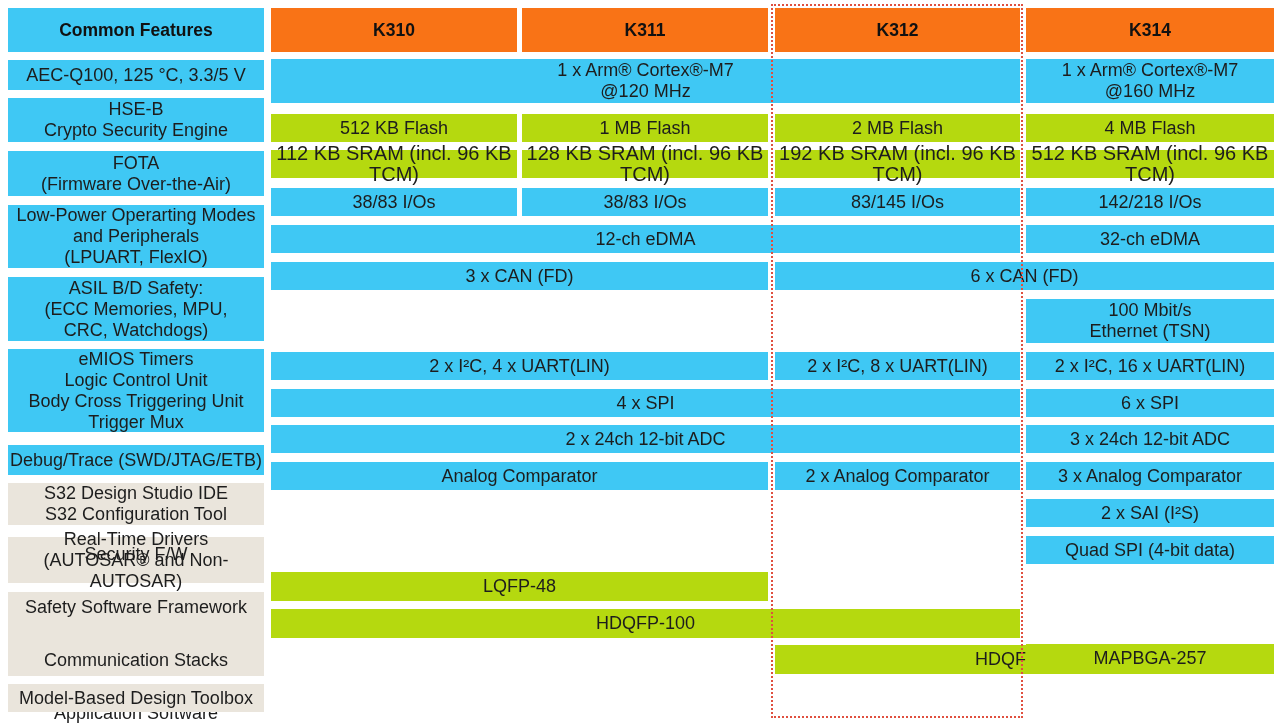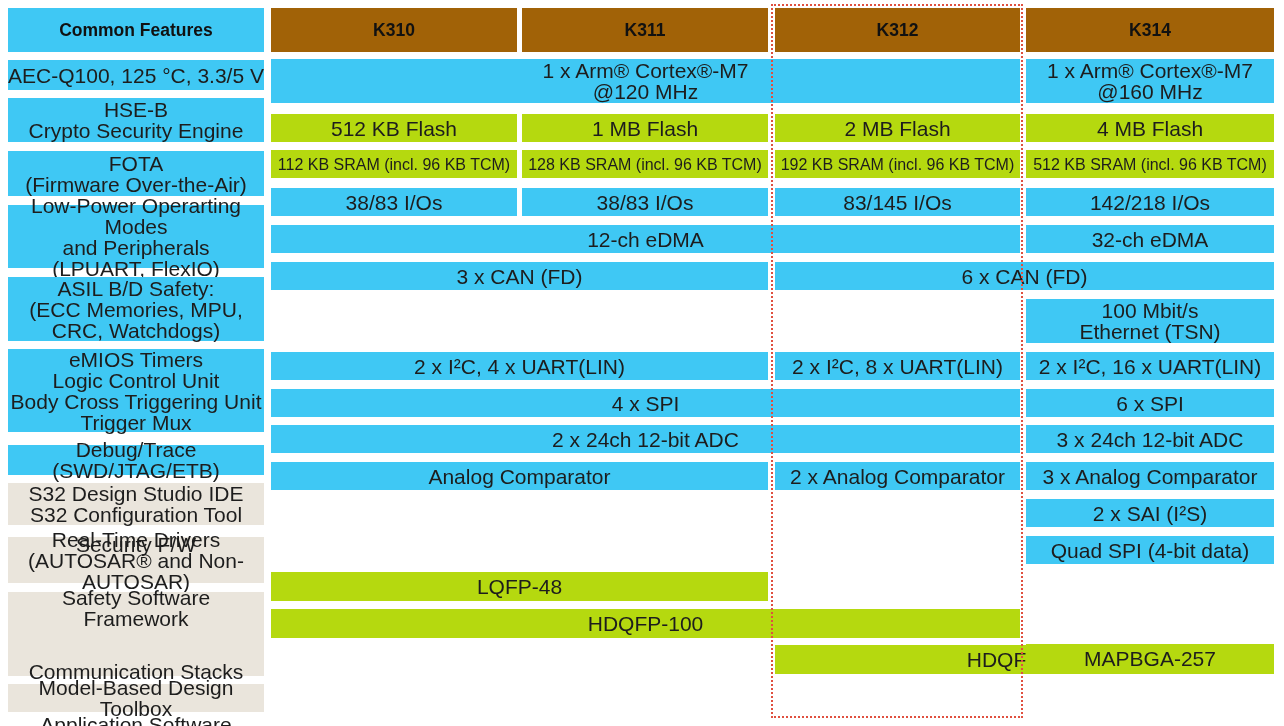--- a/index.html
+++ b/index.html
@@ -4,29 +4,29 @@
 <style>
   html,body{margin:0;padding:0;background:#ffffff;}
   #stage{
     position:relative;width:1284px;height:726px;background:#ffffff;
     font-family:"Liberation Sans","DejaVu Sans",sans-serif;
     color:#1d1d1d;overflow:hidden;
   }
   .cell{
     position:absolute;box-sizing:border-box;
     display:flex;flex-direction:column;align-items:center;justify-content:center;
-    text-align:center;font-size:21px;line-height:21px;
+    text-align:center;font-size:18px;line-height:21px;
   }
   .cell span{display:block;}
   .cyan{background:#3fc8f4;}
   .lime{background:#b5d90f;}
-  .orange{background:#a16207;text-align:right;}
+  .orange{background:#f97316;text-align:right;}
   .beige{background:#eae5dc;}
   .hdr{font-weight:bold;color:#111111;font-size:17.5px;}
-  .small{font-size:16px;}
+  .small{font-size:20px;}
   
   .c-left{left:8px;width:256px;}
   .c1{left:271px;width:246px;}
   .c2{left:522px;width:246px;}
   .c3{left:775px;width:245px;}
   .c4{left:1026px;width:248px;}
   .c1-2{left:271px;width:497px;}
   .c1-3{left:271px;width:749px;}
   .c3-4{left:775px;width:499px;}
   

